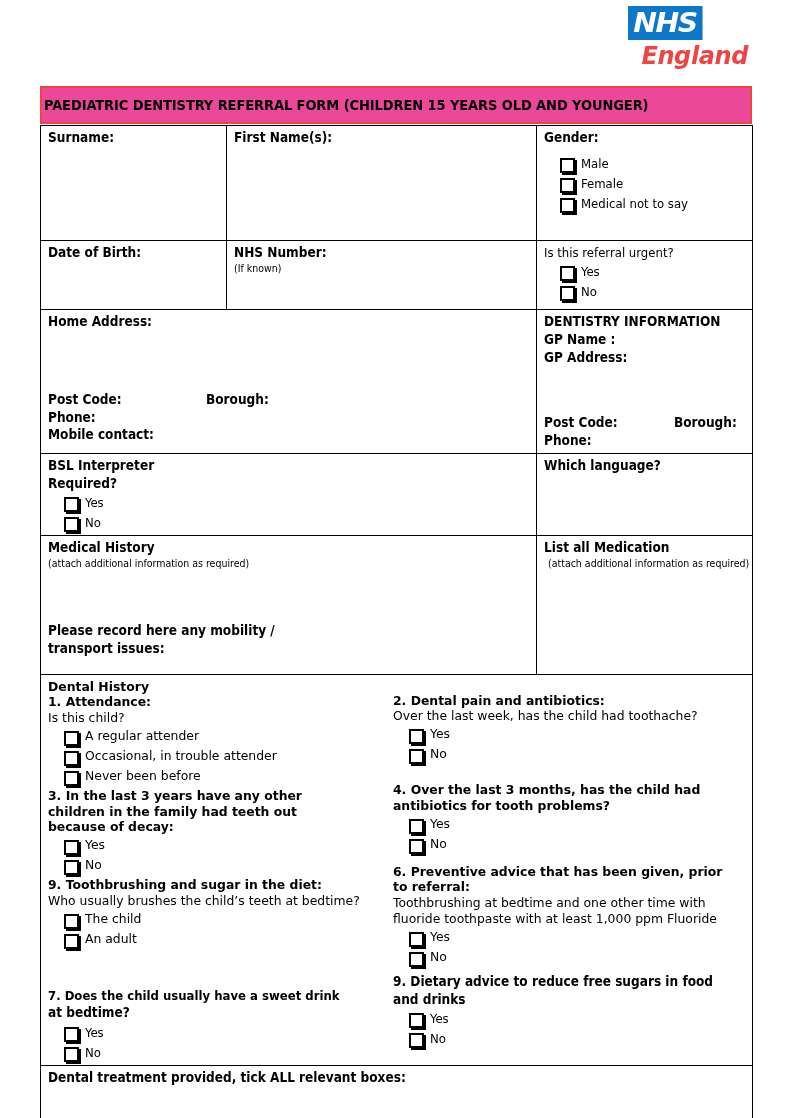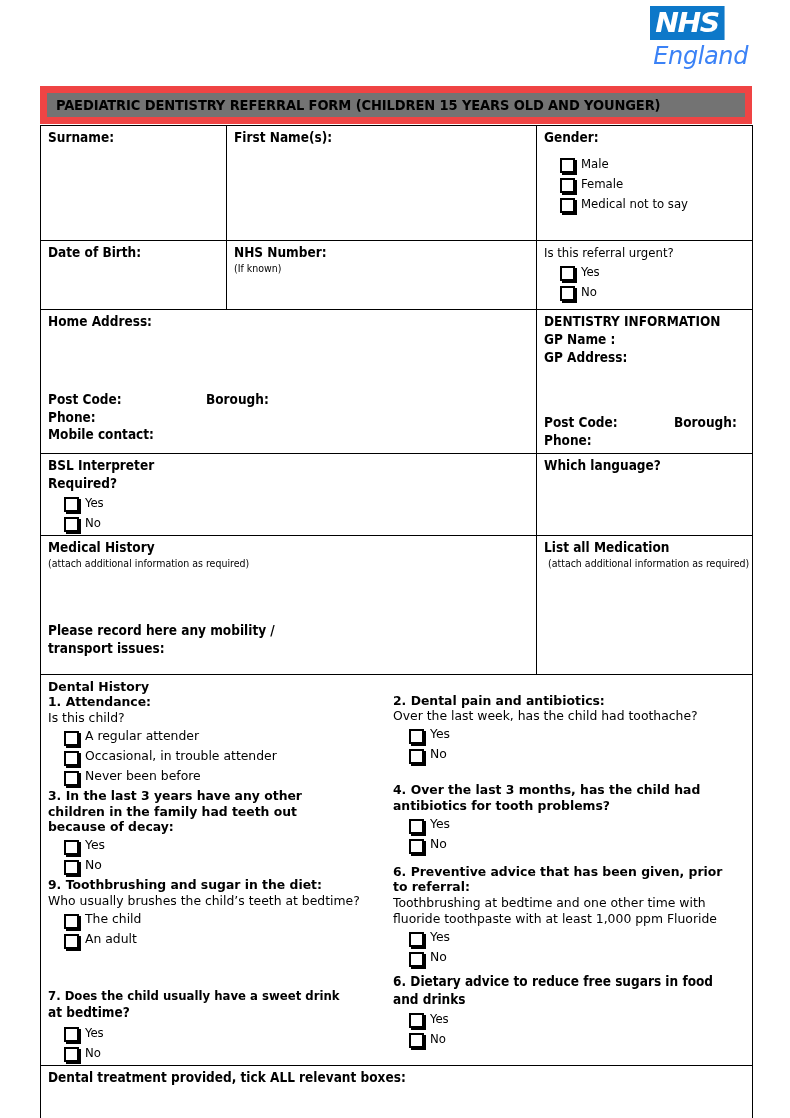--- a/index.html
+++ b/index.html
@@ -32,46 +32,46 @@
     font-size: 27px;
     letter-spacing: -1.4px;
     line-height: 1;
     padding: 3px 6px 4px 5px;
     display: inline-block;
     transform: scaleX(1.05);
     transform-origin: left center;
   }
   .nhs-england {
     font-family: "DejaVu Sans", sans-serif;
-    font-weight: normal;
+    font-weight: bold;
     font-style: italic;
     font-size: 24px;
-    color: #3b82f6;
+    color: #ef4444;
     letter-spacing: -0.4px;
     line-height: 1;
     margin-top: 4px;
-    margin-left: 3px;
+    margin-left: 13px;
   }
 
   
   .sheet {
     position: absolute;
     left: 40px;
     top: 86px;
     width: 712px;
   }
 
   .title-bar {
-    border: 7px solid #ef4444;
-    background: #737373;
+    border: 2px solid #ef4444;
+    background: #ec4899;
     height: 38px;
     box-sizing: border-box;
     display: flex;
     align-items: center;
-    padding-left: 9px;
+    padding-left: 2px;
     margin-bottom: 1px;
   }
   .title-bar .t {
     font-family: "DejaVu Sans Condensed", "Liberation Sans Narrow", "Liberation Sans", sans-serif;
     font-weight: bold;
     font-size: 14.5px;
     letter-spacing: -0.1px;
     white-space: nowrap;
   }
 
@@ -389,21 +389,21 @@
             <div class="cbrow">
               <span class="cb"></span>
               <span class="cbl-w">Yes</span>
             </div>
             <div class="cbrow">
               <span class="cb"></span>
               <span class="cbl-w">No</span>
             </div>
 
             <div class="gap6"></div>
-            <div class="lb" style="font-size:13.5px;">6. Dietary advice to reduce free sugars in food</div>
+            <div class="lb" style="font-size:13.5px;">9. Dietary advice to reduce free sugars in food</div>
             <div class="lb" style="font-size:13.5px;">and drinks</div>
             <div class="cbrow">
               <span class="cb"></span>
               <span class="cbl-n">Yes</span>
             </div>
             <div class="cbrow">
               <span class="cb"></span>
               <span class="cbl-n">No</span>
             </div>
           </div>

